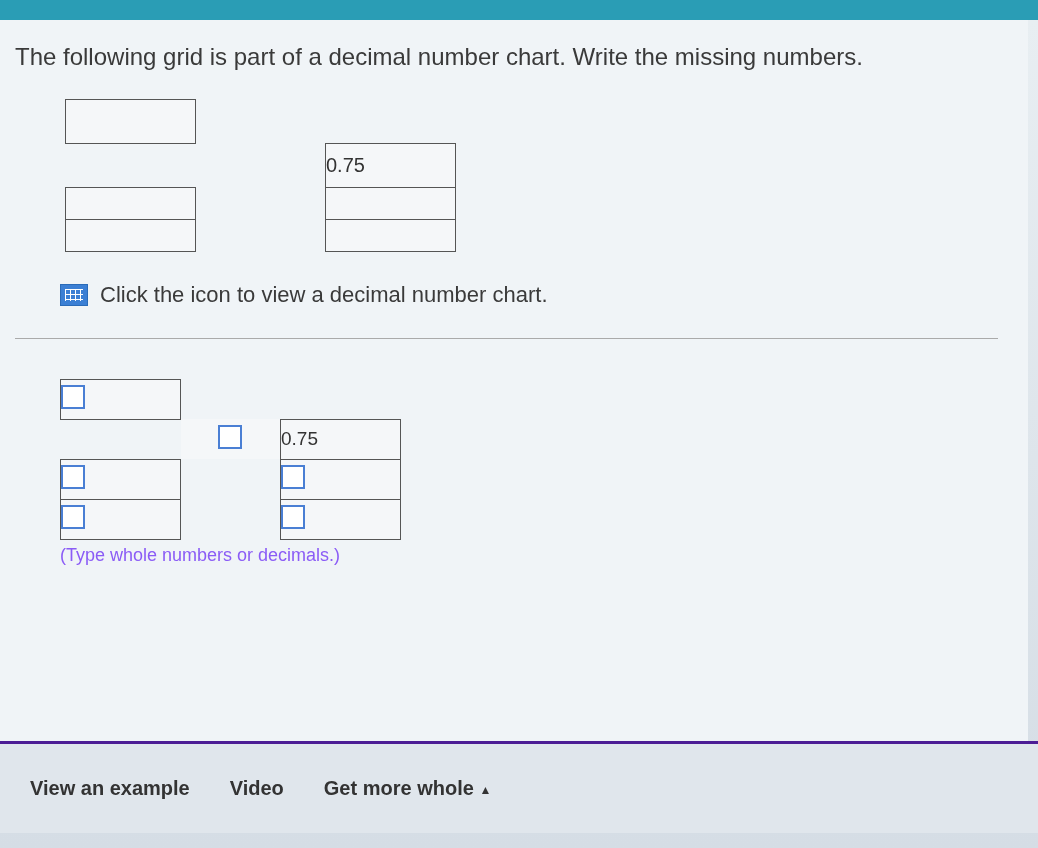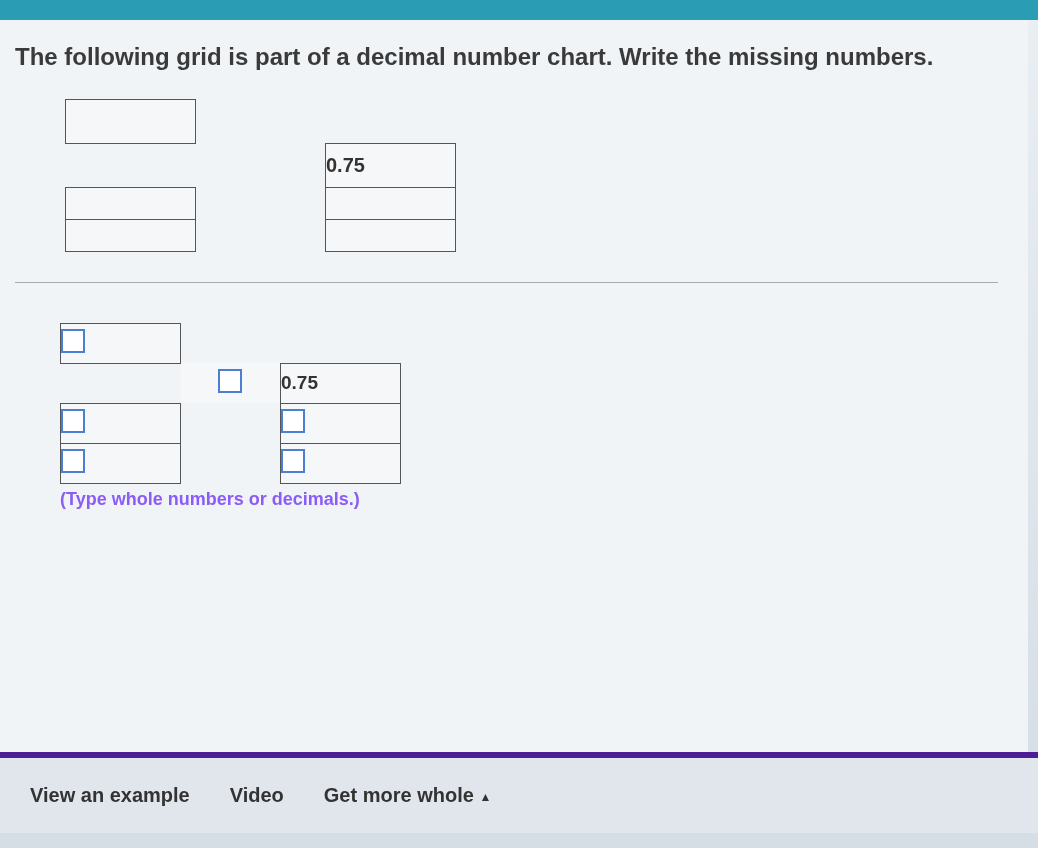--- a/index.html
+++ b/index.html
@@ -12,21 +12,20 @@
       background: linear-gradient(to bottom, #2a9db5 0%, #2a9db5 20px, #e8eef2 20px, #d5dde5 100%);
       width: 1038px;
       height: 848px;
       position: relative;
     }
     .content-area {
       background: #f0f4f7;
       margin: 20px 10px 0 0;
       padding: 20px 30px 20px 15px;
       min-height: 780px;
-      font-weight: bold;
     }
     .question-text {
       font-size: 24px;
       color: #3a3a3a;
       margin-bottom: 25px;
       line-height: 1.4;
     }
     .grid-display {
       margin-left: 50px;
       margin-bottom: 30px;
@@ -112,25 +111,25 @@
       font-size: 18px;
       color: #8b5cf6;
       margin-left: 45px;
       margin-top: 2px;
     }
     .footer-bar {
       position: absolute;
       bottom: 15px;
       left: 0;
       right: 0;
-      padding: 26px 30px;
+      padding: 33px 30px;
       display: flex;
       gap: 40px;
       align-items: center;
-      border-top: 6px solid #4c1d95;
+      border-top: 3px solid #4c1d95;
       background: #e0e6ec;
     }
     .footer-link {
       font-size: 20px;
       font-weight: bold;
       color: #333;
       cursor: pointer;
     }
     .footer-link .caret {
       font-size: 12px;
@@ -163,20 +162,24 @@
       </tr>
       <tr>
         <td class="blank"></td>
         <td class="noborder"></td>
         <td class="blank"></td>
       </tr>
     </tbody>
       </table>
   </div>
 
+  <div class="icon-row">
+    <span class="grid-icon"></span>
+    <span class="icon-text">Click the icon to view a decimal number chart.</span>
+  </div>
 
   <hr class="divider">
 
   <div class="answer-grid">
     <table class="grid-table">
       <tbody>
           <tr>
         <td><span class="input-box"></span></td>
         <td class="noborder mid"></td>
         <td class="noborder"></td>

